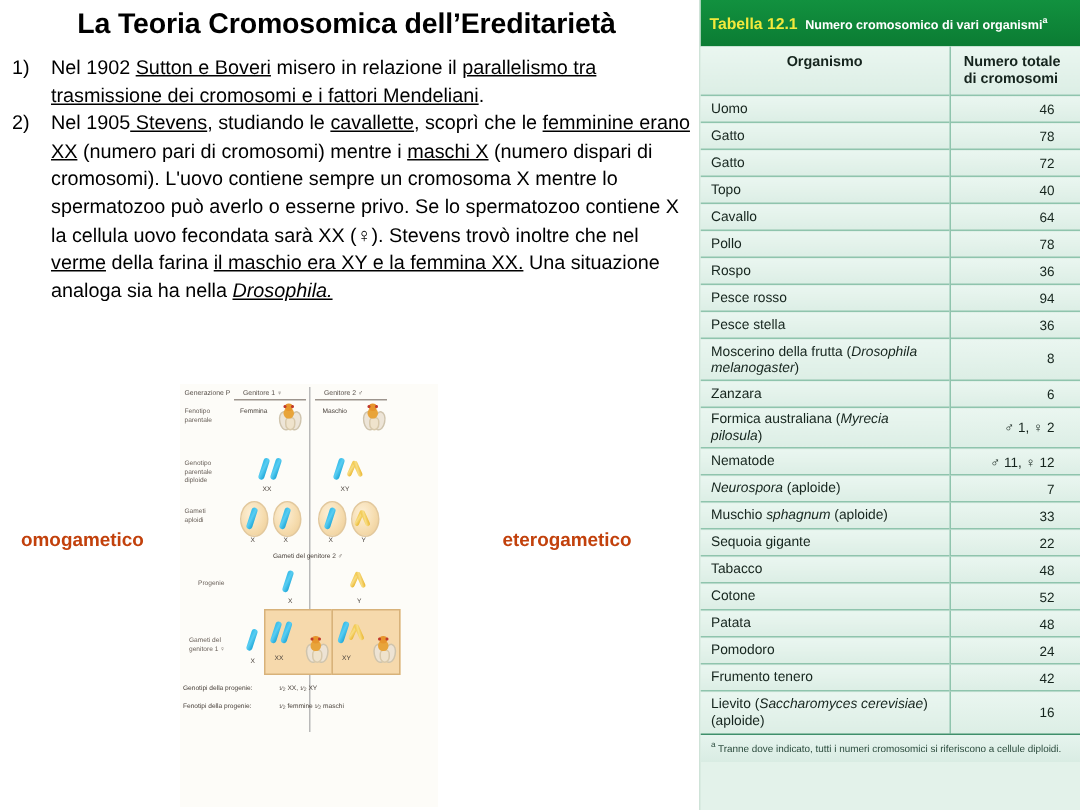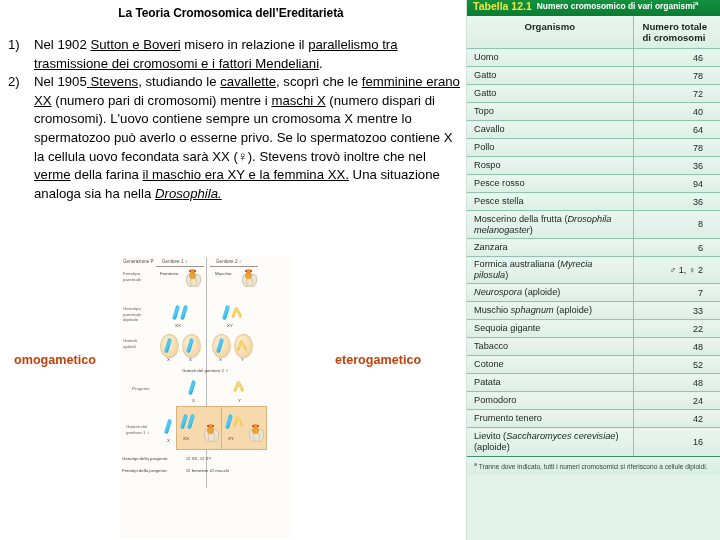--- a/index.html
+++ b/index.html
@@ -8,21 +8,21 @@
     font-family:"Liberation Sans", sans-serif;
     -webkit-font-smoothing:none;
   }
   .page{position:relative;width:720px;height:540px;}
 
   
   .left-col{position:absolute;left:0;top:0;width:462px;height:540px;}
 
   .slide-title{
     position:absolute;left:0;top:6px;width:462px;
-    text-align:center;font-weight:bold;font-size:12px;color:#000;
+    text-align:center;font-weight:bold;font-size:19px;color:#000;
     letter-spacing:-0.1px;
   }
 
   .body-list{position:absolute;left:8px;top:36px;width:452px;}
   .li-row{display:flex;align-items:flex-start;margin-bottom:0px;}
   .li-num{
     width:26px;flex:0 0 26px;text-align:left;
     font-size:13.2px;color:#000;line-height:18.6px;
   }
   .li-text{
@@ -104,21 +104,21 @@
   .pq{border:0.5px solid #d8b27a;}
 
   
   .table-wrap{
     position:absolute;left:466px;top:0px;width:254px;height:540px;
     background:#e3f2ea;
     border-left:1px solid #cfe3d8;
     overflow:hidden;
   }
   .tbl-title{
-    height:16px;background:#0e8a3c;display:flex;
+    height:31px;background:#0e8a3c;display:flex;align-items:center;
     padding:0 6px;box-sizing:border-box;
     background:linear-gradient(180deg,#12913f 0%,#0b7c33 100%);
   }
   .tbl-title .tnum{
     color:#f2e93c;font-weight:bold;font-size:10.5px;white-space:nowrap;margin-right:5px;
   }
   .tbl-title .ttxt{
     color:#ffffff;font-weight:bold;font-size:8.4px;white-space:nowrap;
   }
   .tbl-title .ttxt sup{font-size:6px;}
@@ -371,20 +371,24 @@
           </tr>
           <tr>
             <td class="name">Zanzara</td>
             <td class="val">6</td>
           </tr>
           <tr>
             <td class="name">Formica australiana (<i>Myrecia pilosula</i>)</td>
             <td class="val">♂ 1, ♀ 2</td>
           </tr>
           <tr>
+            <td class="name">Nematode</td>
+            <td class="val">♂ 11, ♀ 12</td>
+          </tr>
+          <tr>
             <td class="name"><i>Neurospora</i> (aploide)</td>
             <td class="val">7</td>
           </tr>
           <tr>
             <td class="name">Muschio <i>sphagnum</i> (aploide)</td>
             <td class="val">33</td>
           </tr>
           <tr>
             <td class="name">Sequoia gigante</td>
             <td class="val">22</td>

